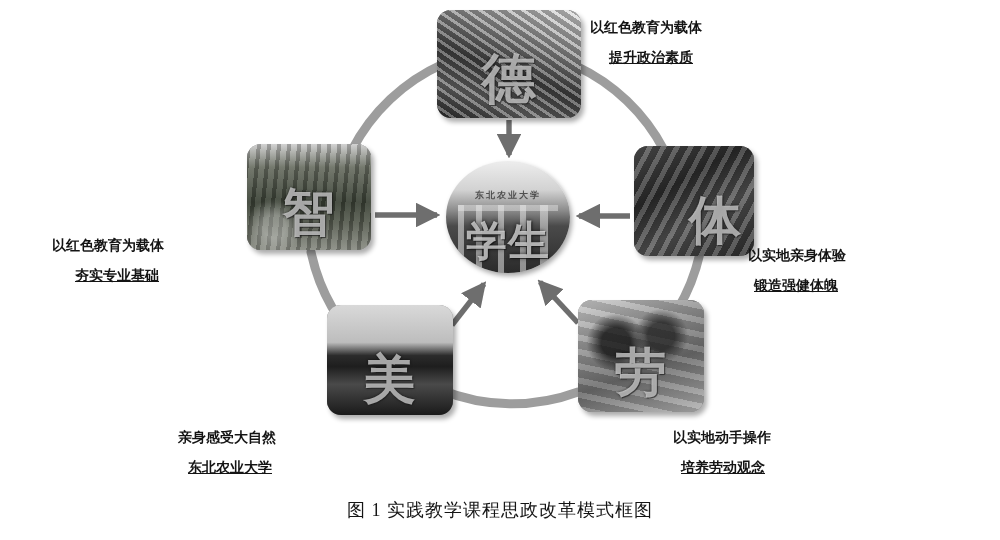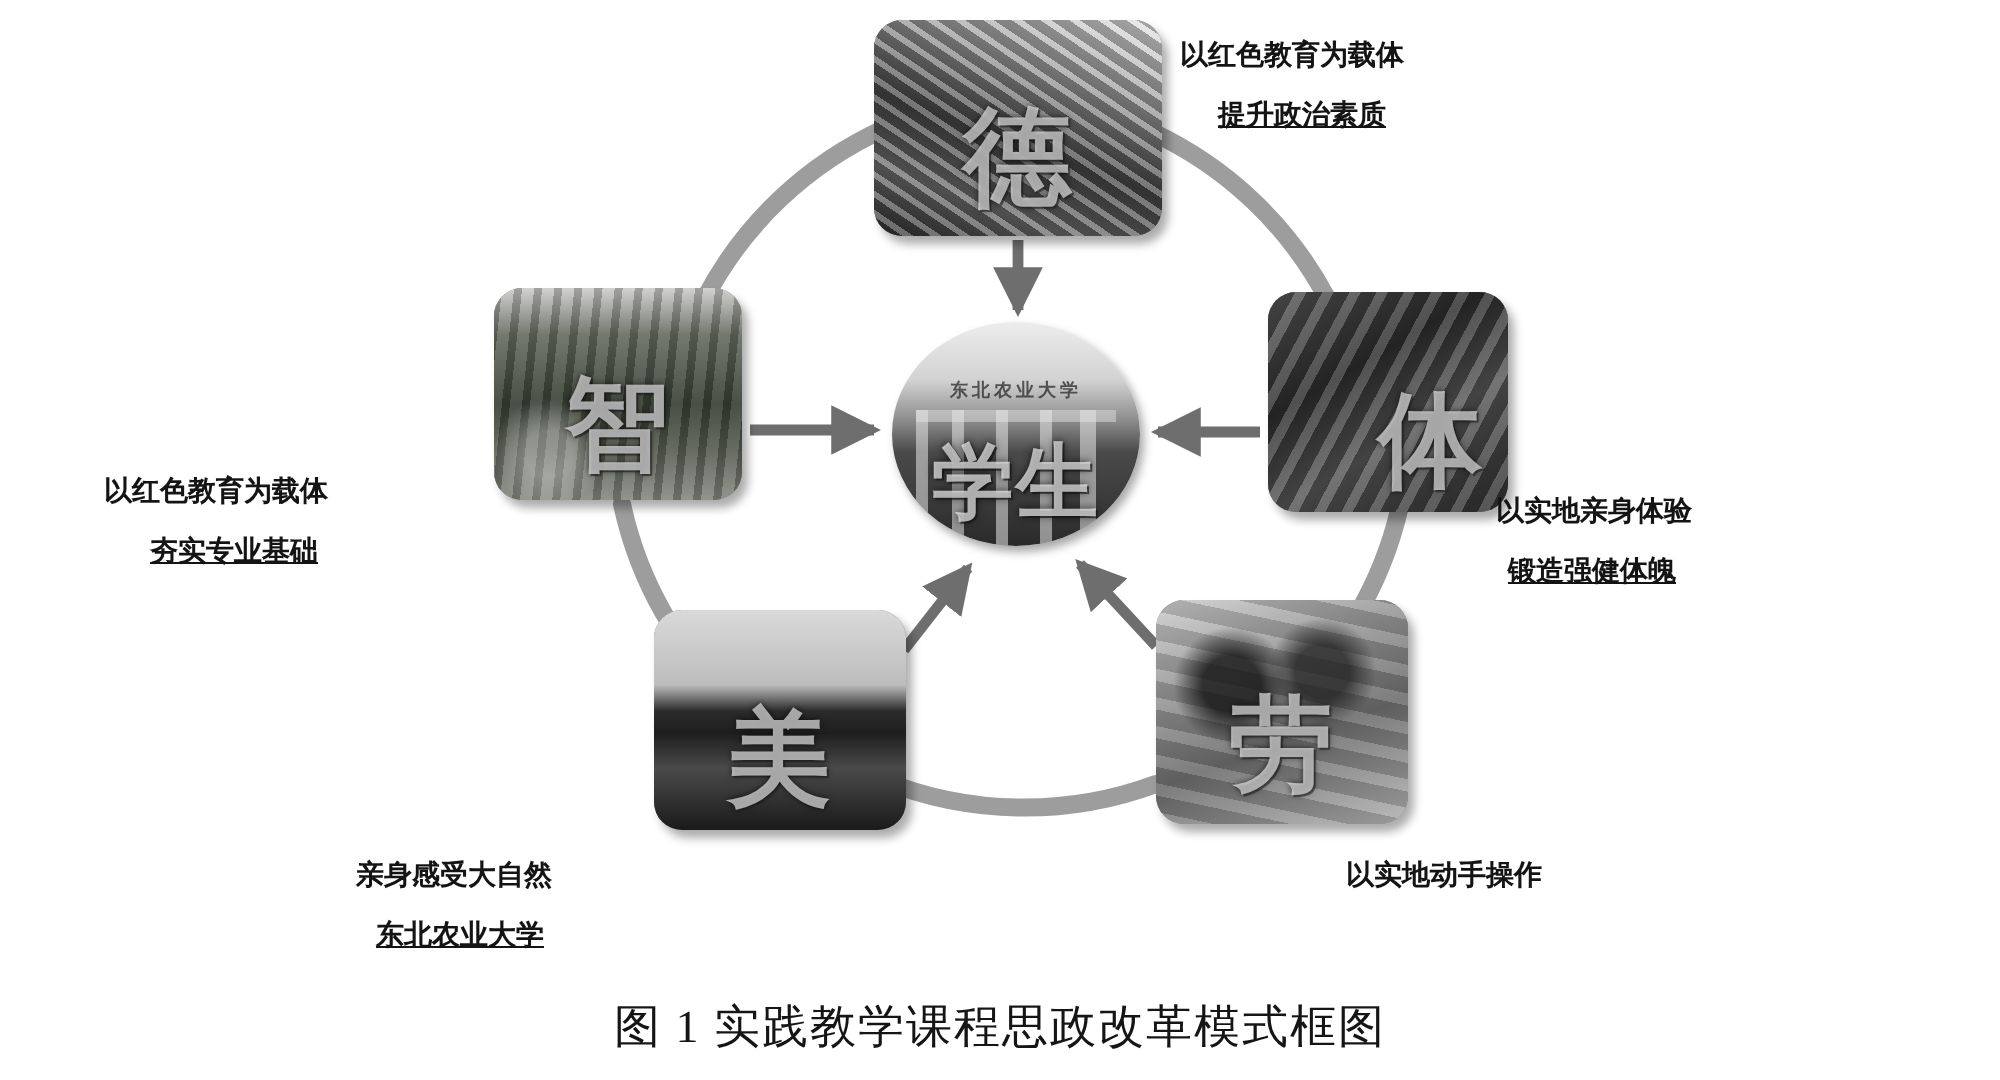--- a/index.html
+++ b/index.html
@@ -175,21 +175,21 @@
   #cap-zhi .l2 { padding-left: 18px; }
 
   
   #fig-caption {
     position: absolute;
     left: 0;
     right: 0;
     top: 498px;
     text-align: center;
     font-family: "Liberation Serif", "DejaVu Serif", serif;
-    font-size: 23px;
+    font-size: 18px;
     color: #151515;
     letter-spacing: 1px;
   }
 </style>
 </head>
 <body>
 
 <div id="page">
 
   <div id="diagram">
@@ -265,19 +265,20 @@
       <span class="l2">锻造强健体魄</span>
     </div>
 
     <div class="caption" id="cap-mei">
       <span>亲身感受大自然</span>
       <span class="l2">东北农业大学</span>
     </div>
 
     <div class="caption" id="cap-lao">
       <span>以实地动手操作</span>
+      <span class="l2">培养劳动观念</span>
     </div>
 
   </div>
 
   <div id="fig-caption">图 1  实践教学课程思政改革模式框图</div>
 
 </div>
 
 </body></html>

